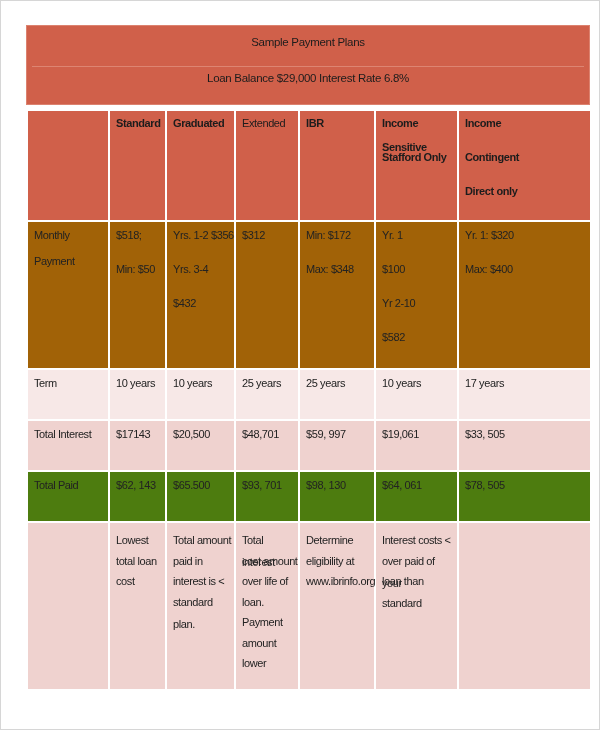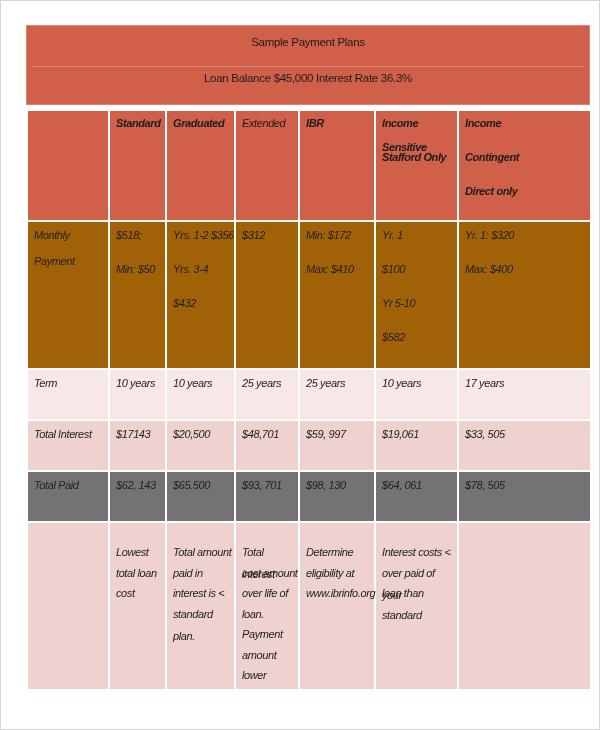--- a/index.html
+++ b/index.html
@@ -21,43 +21,43 @@
     font-size:11.5px; color:#1c1c1c; letter-spacing:-0.3px;
   }
   .title-line.t1 { top:6px; height:35px; line-height:22px; border-bottom:1px solid #dd8572; }
   .title-line.t2 { top:42px; height:32px; line-height:22px; }
   table.plans {
     position:absolute; left:26px; top:109px; width:564px;
     border-collapse:collapse; table-layout:fixed;
   }
   table.plans td, table.plans th {
     border:2px solid #ffffff; vertical-align:top; padding:0;
-    font-size:11px; letter-spacing:-0.4px; font-weight:normal; text-align:left;font-style:italic;
+    font-size:11px; letter-spacing:-0.4px; font-weight:normal; text-align:left;
   }
   tr.head th { background:#d0604a; color:#1c1c1c; font-weight:bold; height:109px; }
   tr.head th.thin { font-weight:normal; }
   tr.r-monthly td { background:#a16207; height:146px; }
   tr.r-term td { background:#f7e8e7; height:49px;margin-top:32px; }
   tr.r-interest td { background:#efd2cf; height:49px; }
-  tr.r-paid td { background:#737373; height:49px; }
+  tr.r-paid td { background:#4d7c0f; height:49px; }
   tr.r-notes td { background:#efd2cf; height:166px; }
   .line { display:block; padding-left:6px; }
   tr.head .line { height:34px; line-height:24px; }
   tr.r-monthly .line, tr.r-term .line, tr.r-interest .line, tr.r-paid .line { height:34px; line-height:26px; }
   tr.r-notes .line { height:20.5px; line-height:22px; padding-top:0; }
-  tr.r-notes td .notes-wrap { padding-top:18px; }
+  tr.r-notes td .notes-wrap { padding-top:6px; }
 </style>
 </head>
 <body>
 
 <div class="page-frame"></div>
 
 <div class="title-block">
   <div class="title-line t1">Sample Payment Plans</div>
-  <div class="title-line t2">Loan Balance $45,000 Interest Rate 36.3%</div>
+  <div class="title-line t2">Loan Balance $29,000 Interest Rate 6.8%</div>
 </div>
 
 <table class="plans">
   <colgroup>
     <col style="width:82px">
       <col style="width:57px">
       <col style="width:69px">
       <col style="width:64px">
       <col style="width:76px">
       <col style="width:83px">
@@ -100,26 +100,26 @@
     <td>
       <span class="line">Yrs. 1-2 $356</span>
       <span class="line">Yrs. 3-4</span>
       <span class="line">$432</span>
     </td>
     <td>
       <span class="line">$312</span>
     </td>
     <td>
       <span class="line">Min: $172</span>
-      <span class="line">Max: $410</span>
+      <span class="line">Max: $348</span>
     </td>
     <td>
       <span class="line">Yr. 1</span>
       <span class="line">$100</span>
-      <span class="line">Yr 5-10</span>
+      <span class="line">Yr 2-10</span>
       <span class="line">$582</span>
     </td>
     <td>
       <span class="line">Yr. 1: $320</span>
       <span class="line">Max: $400</span>
     </td>
   </tr>
 
   <tr class="r-term">
     <td>

